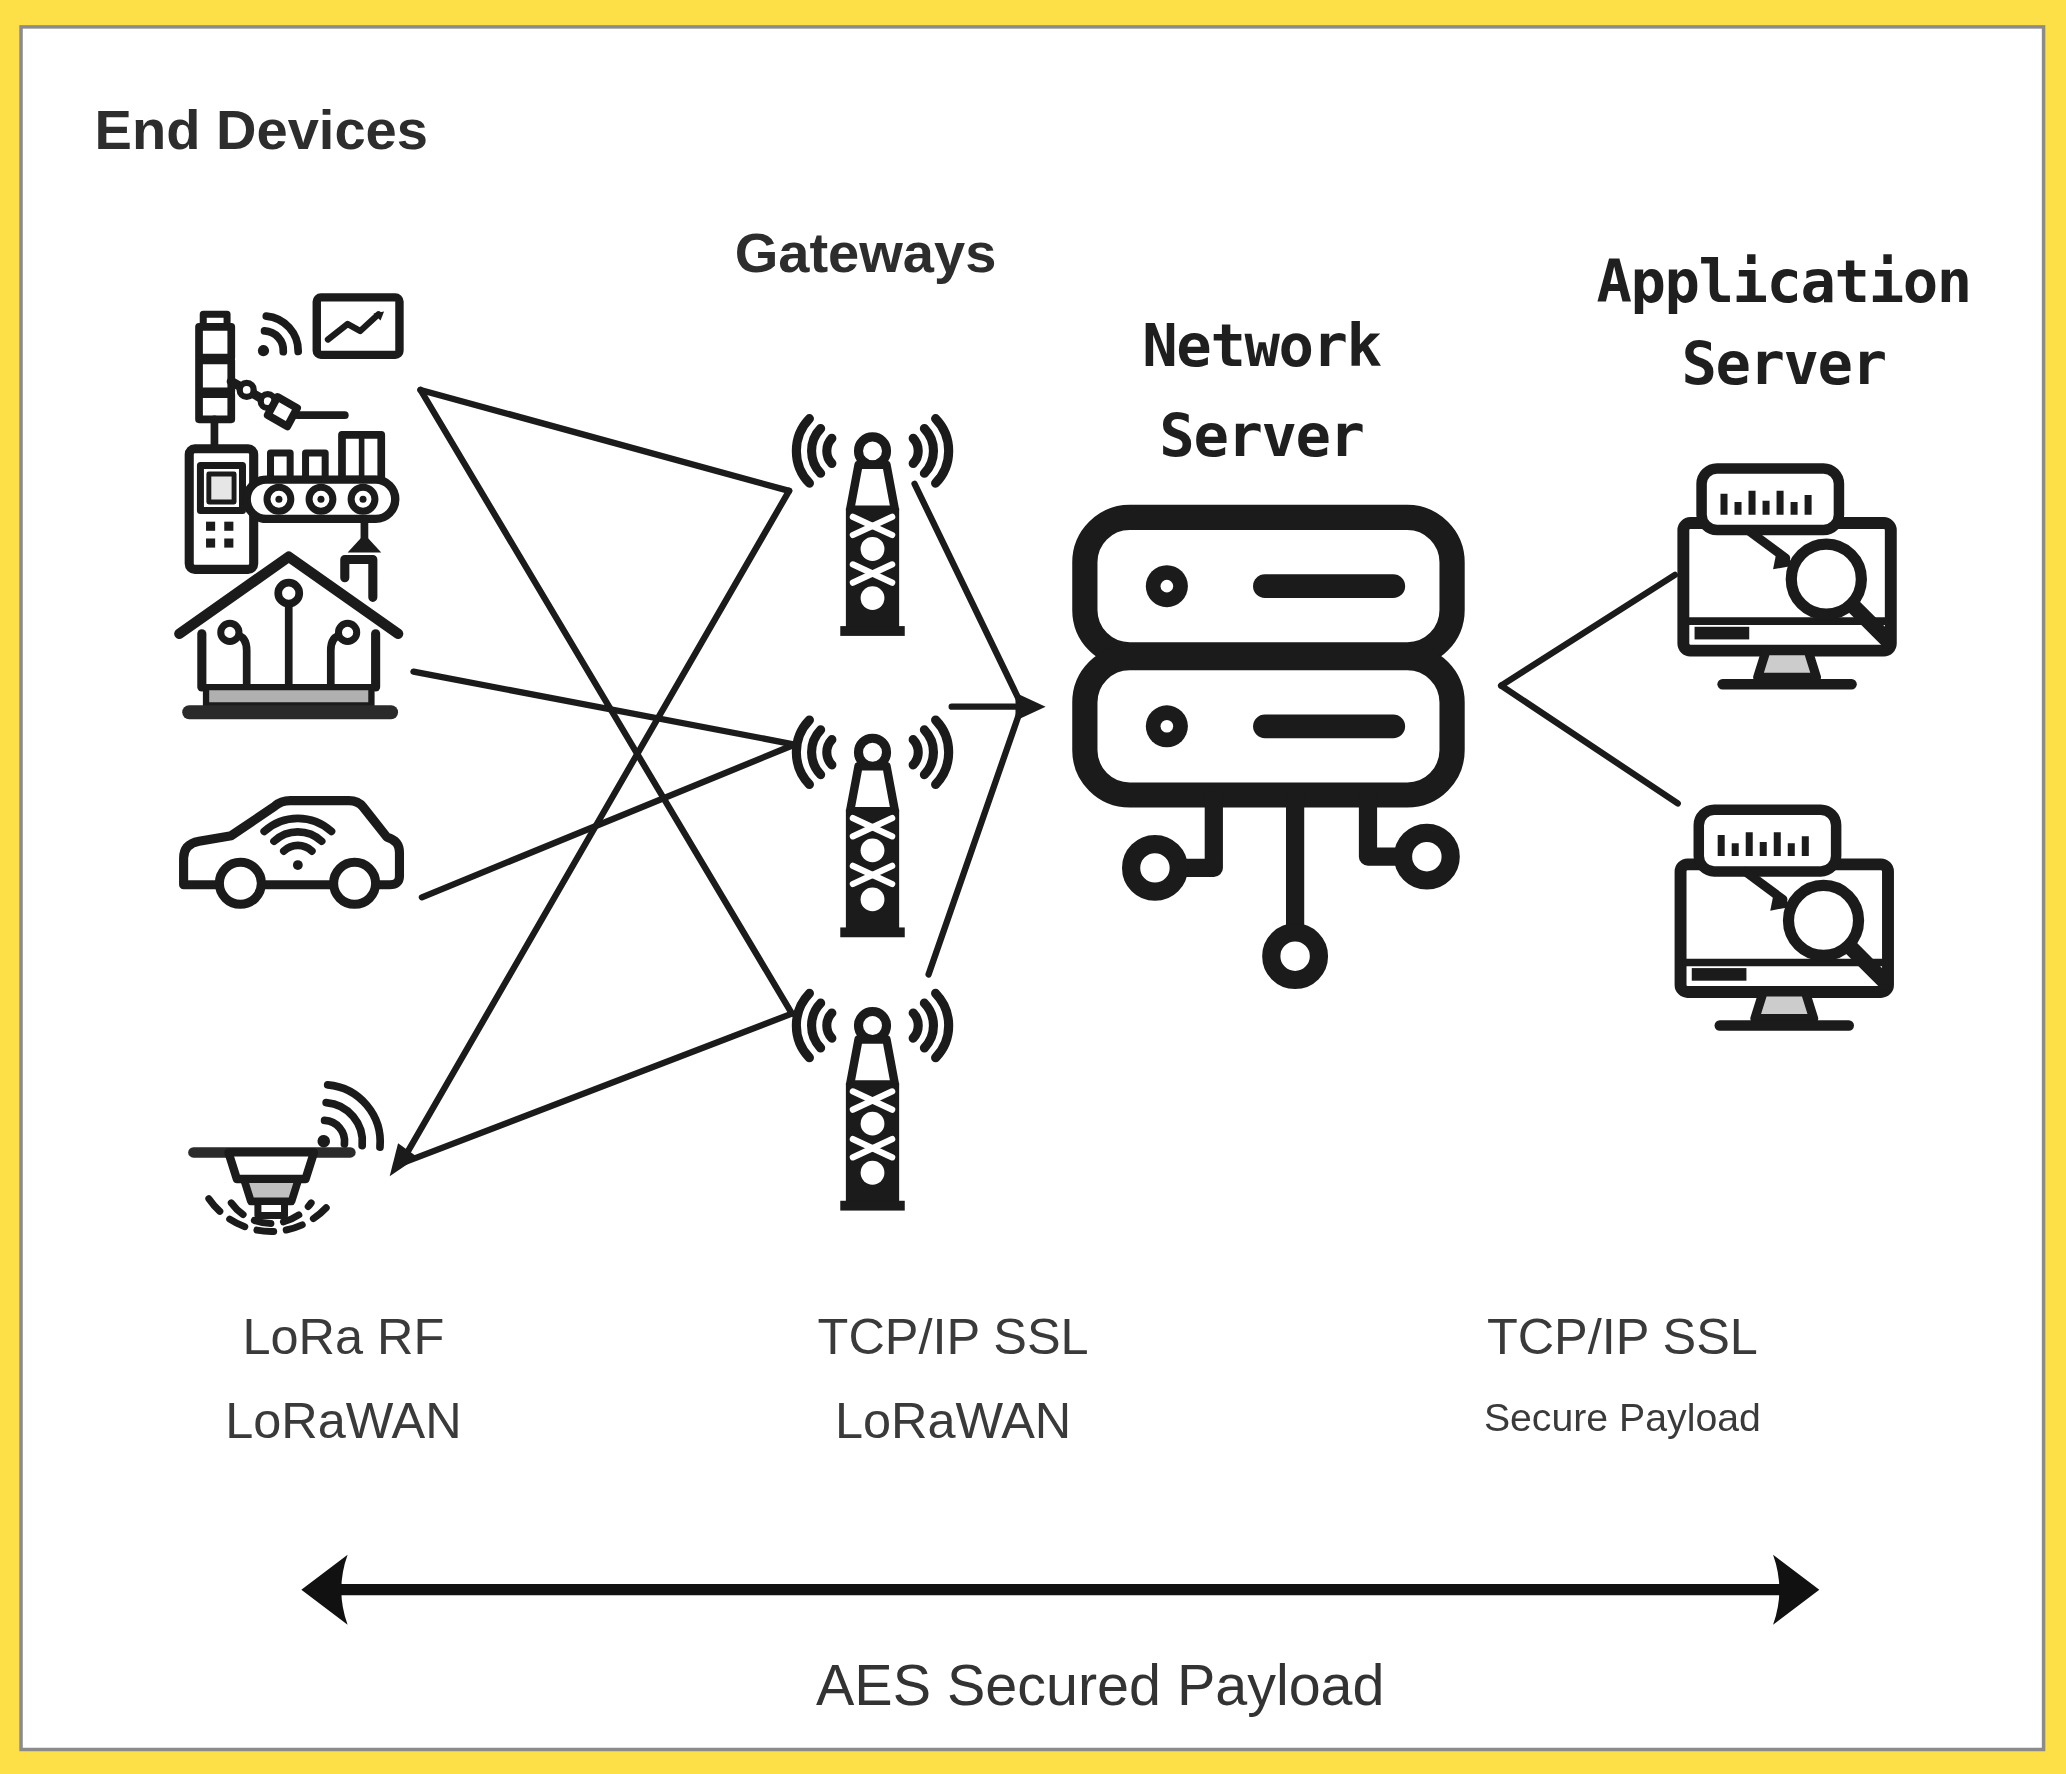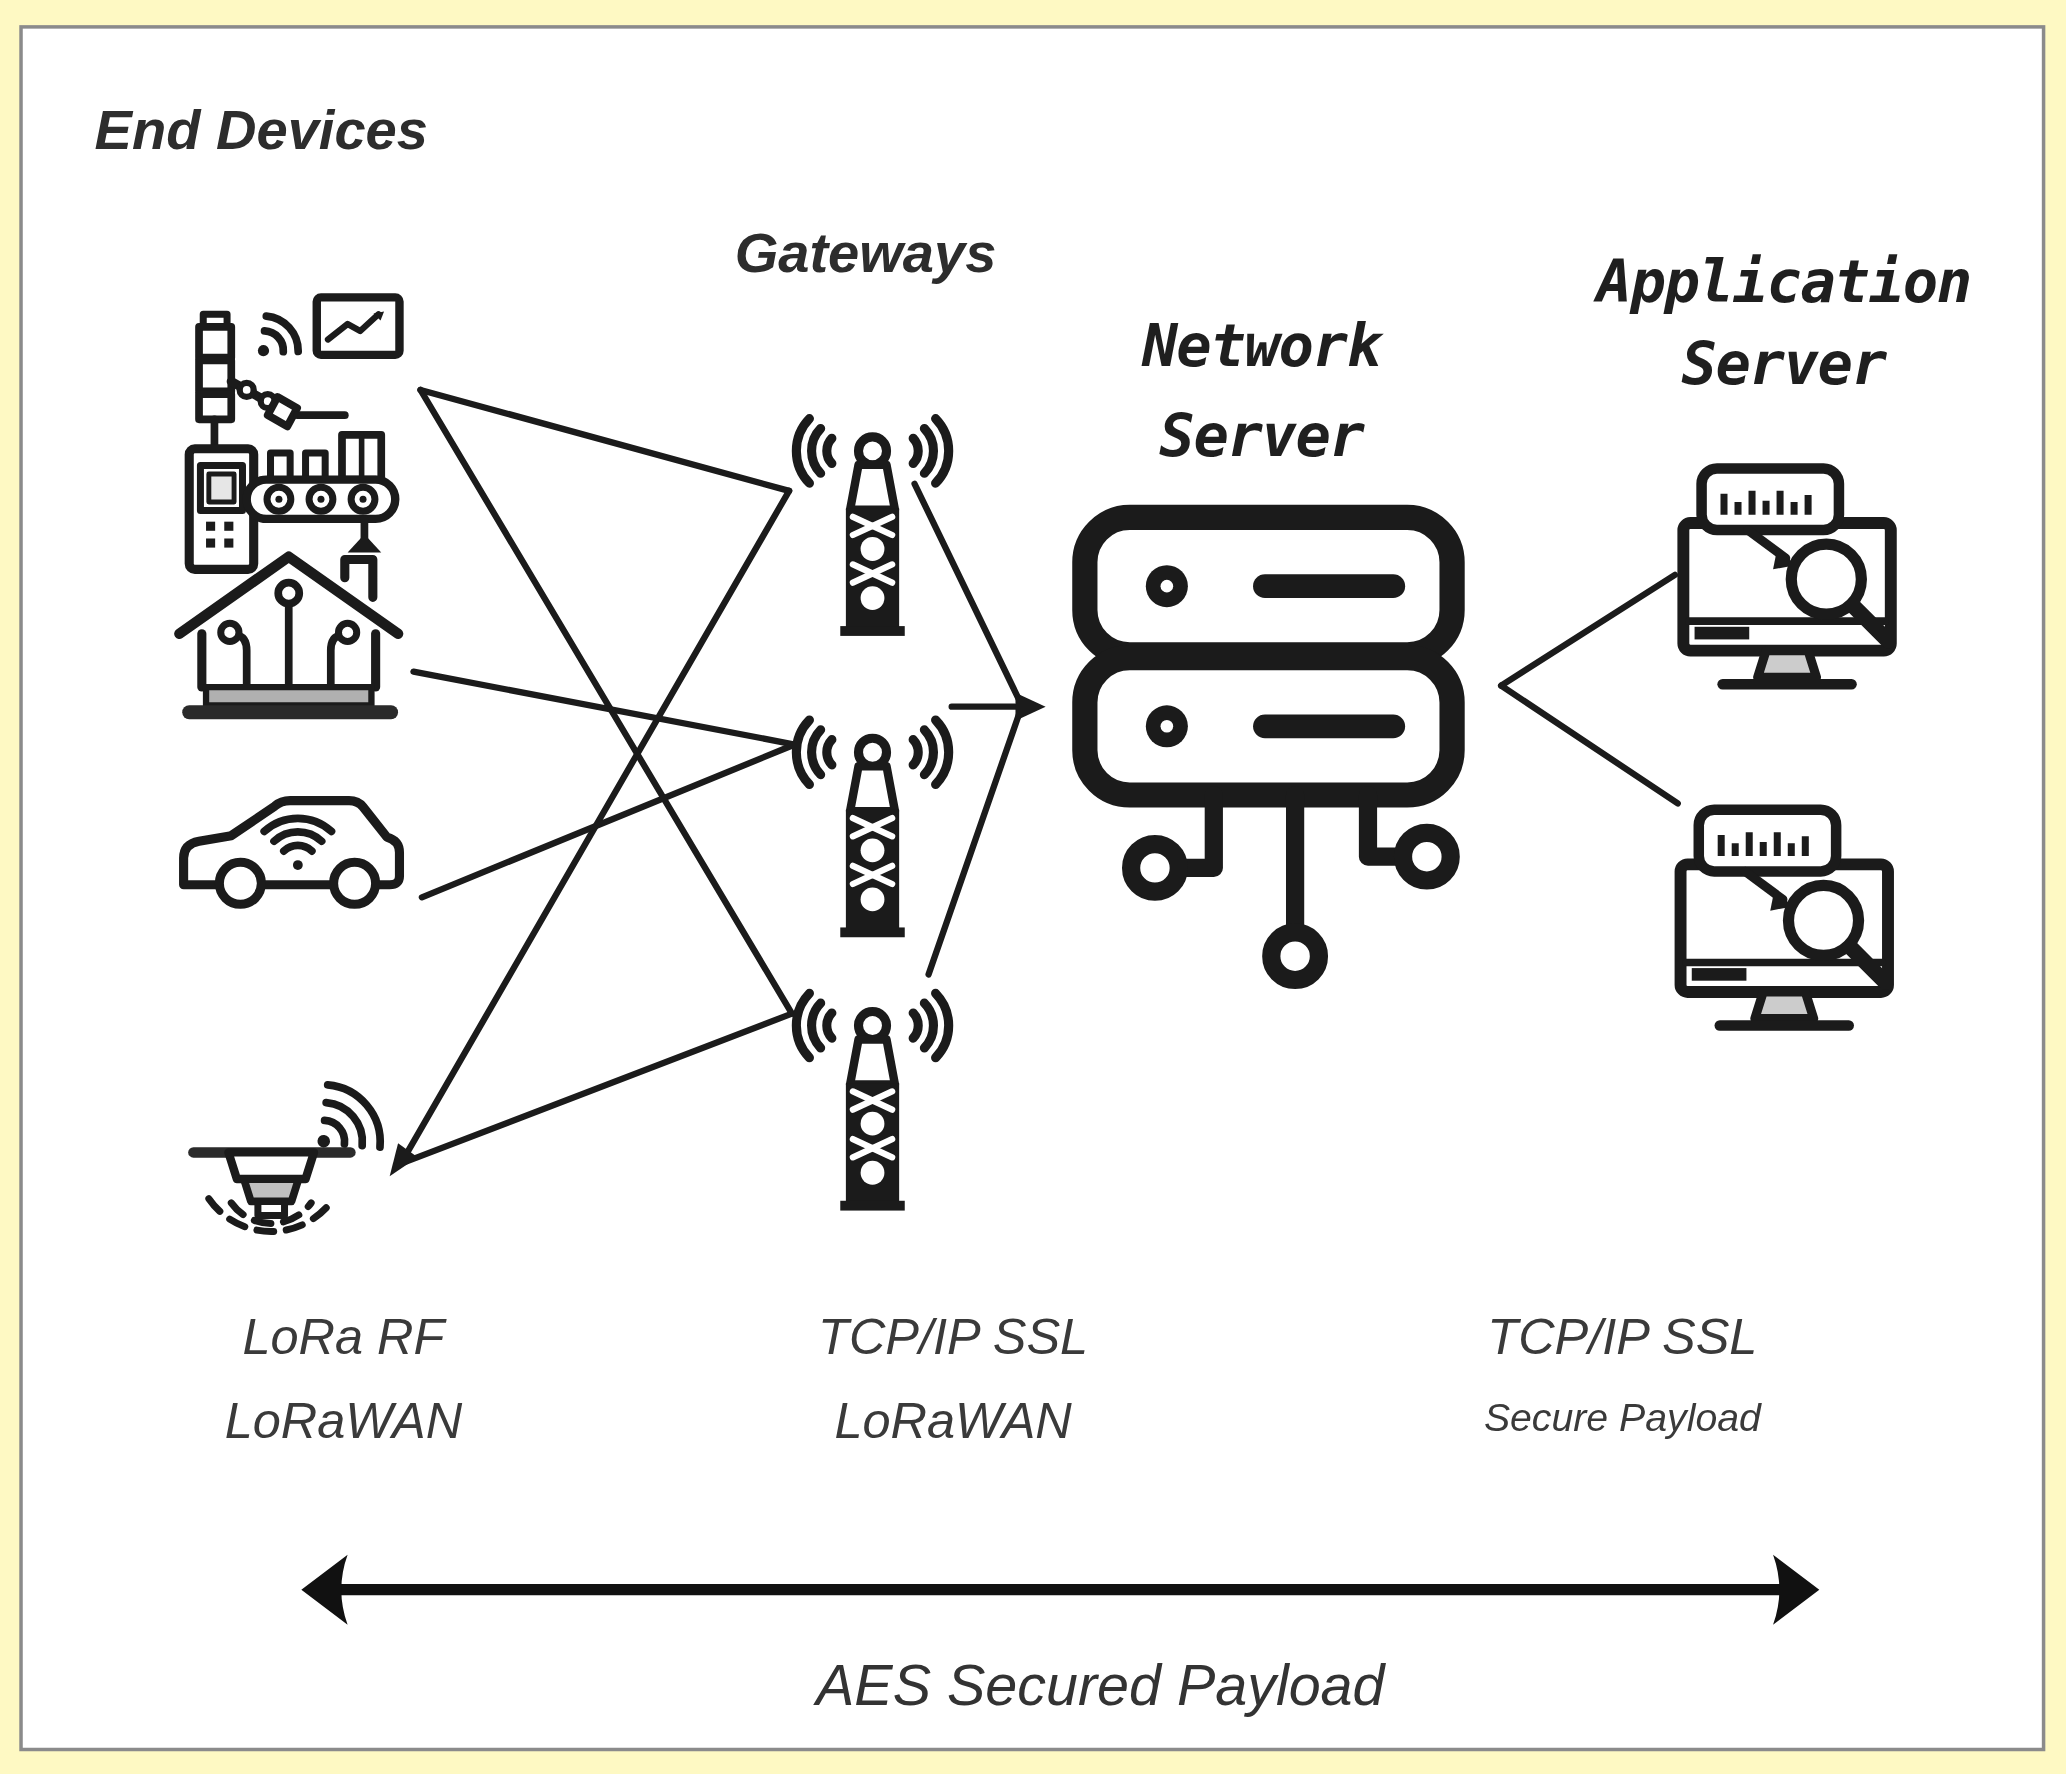--- a/index.html
+++ b/index.html
@@ -1,16 +1,16 @@
 <!DOCTYPE html>
 <html style="font-size:11.2px"><head>
 <meta charset="utf-8">
 <style>
   html,body{margin:0;padding:0;background:#ffffff;}
-  .stage{position:relative;width:2066px;height:1775px;background:#fef9c3;overflow:hidden;font-style:italic;}
+  .stage{position:relative;width:2066px;height:1775px;background:#fde047;overflow:hidden;}
   svg{display:block;}
   .t-title{font-family:"Liberation Sans",sans-serif;font-weight:700;fill:#2d2d2d;font-size:80px;}
   .t-mono{font-family:"DejaVu Sans Mono",monospace;font-weight:700;fill:#1f1f1f;font-size:84px;letter-spacing:-2px;}
   .t-label{font-family:"Liberation Sans",sans-serif;font-weight:400;fill:#3a3a3a;font-size:72px;}
   .t-label-sm{font-family:"Liberation Sans",sans-serif;font-weight:400;fill:#3a3a3a;font-size:56px;}
   .t-arrow{font-family:"Liberation Sans",sans-serif;font-weight:400;fill:#333333;font-size:82px;}
   .wfill{fill:#ffffff;}
 </style>
 </head>
 <body>

